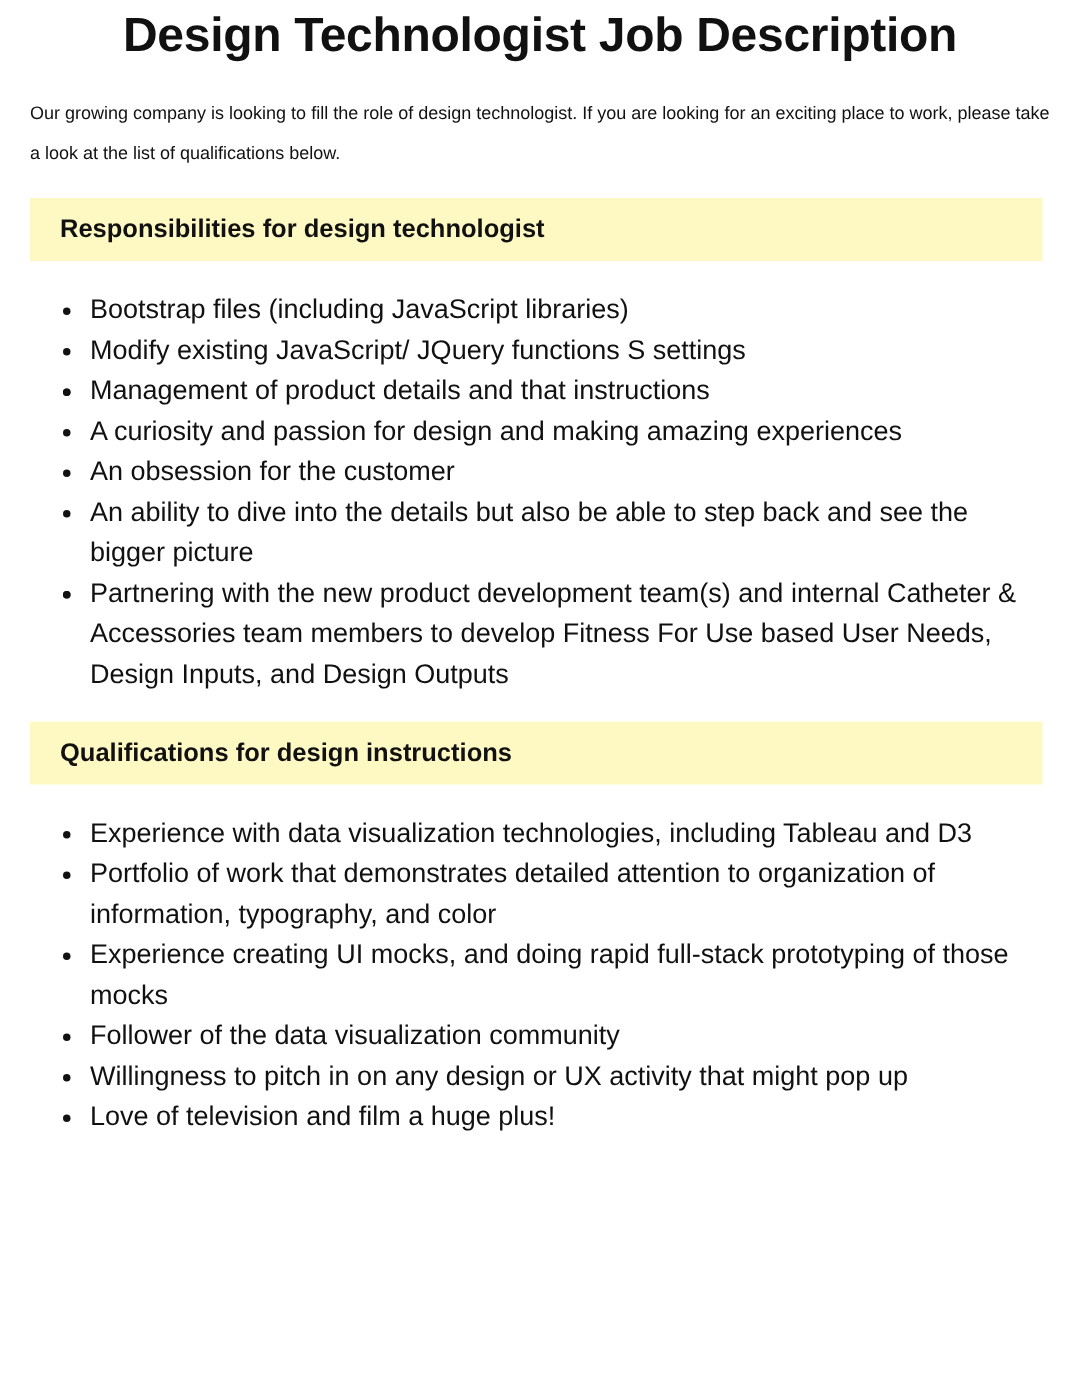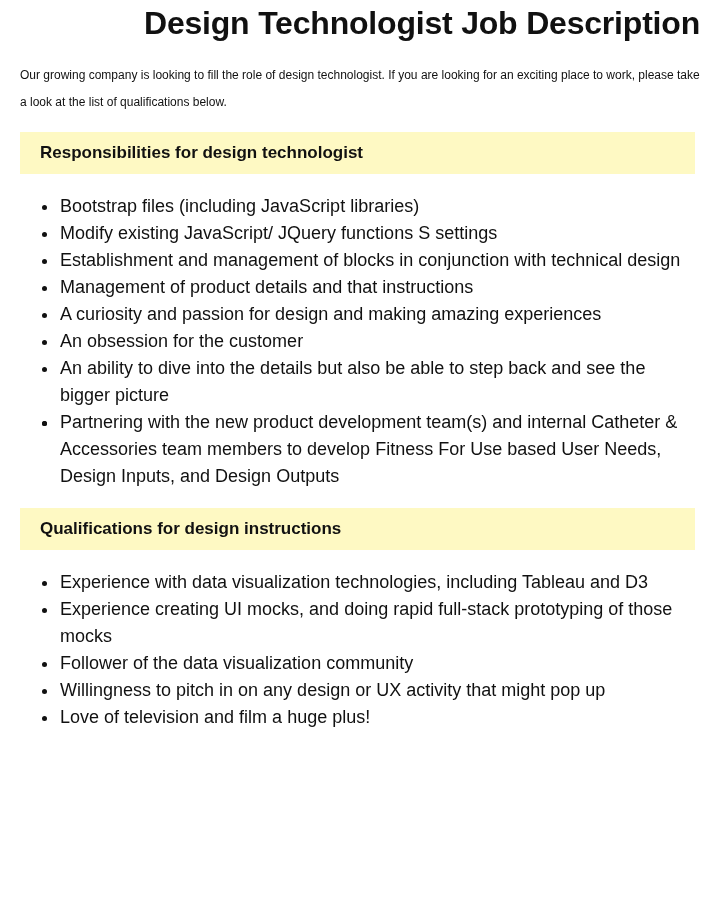--- a/index.html
+++ b/index.html
@@ -5,21 +5,21 @@
   html, body { margin: 0; padding: 0; background: #ffffff; }
   body {
     width: 720px; height: 922px; overflow: hidden;
     font-family: "Liberation Sans", "DejaVu Sans", sans-serif;
     color: #111111;
   }
   .page { position: relative; padding: 0 20px 0 20px; }
   h1 {
     margin: 0; padding-top: 2px;
     height: 42px;
-    text-align: right;
+    text-align: center;
     font-size: 32px; font-weight: bold; letter-spacing: -0.2px;
     line-height: 42px;
   }
   .intro {
     margin: 18px 0 0 0;
     font-size: 12px; line-height: 27px;
     width: 680px;
   }
   .section-head {
     margin-top: 16px;
@@ -51,33 +51,34 @@
 
 <div class="page">
   <h1>Design Technologist Job Description</h1>
   <p class="intro">Our growing company is looking to fill the role of design technologist. If you are looking for an exciting place to work, please take a look at the list of qualifications below.</p>
 
   <div id="sec1">
     <div class="section-head">Responsibilities for design technologist</div>
     <ul>
       <li><span class="bullet"></span><span>Bootstrap files (including JavaScript libraries)</span></li>
       <li><span class="bullet"></span><span>Modify existing JavaScript/ JQuery functions S settings</span></li>
-      <li><span class="bullet"></span><span>Establishment and management of blocks in conjunction with technical design</span></li>
+      <li><span class="bullet"></span></li>
       <li><span class="bullet"></span><span>Management of product details and that instructions</span></li>
       <li><span class="bullet"></span><span>A curiosity and passion for design and making amazing experiences</span></li>
       <li><span class="bullet"></span><span>An obsession for the customer</span></li>
       <li><span class="bullet"></span><span>An ability to dive into the details but also be able to step back and see the bigger picture</span></li>
       <li><span class="bullet"></span></li>
       <li><span class="bullet"></span><span>Partnering with the new product development team(s) and internal Catheter &amp; Accessories team members to develop Fitness For Use based User Needs, Design Inputs, and Design Outputs</span></li>
     </ul>
   </div>
 
   <div id="sec2">
     <div class="section-head">Qualifications for design instructions</div>
     <ul>
       <li><span class="bullet"></span><span>Experience with data visualization technologies, including Tableau and D3</span></li>
+      <li><span class="bullet"></span><span>Portfolio of work that demonstrates detailed attention to organization of information, typography, and color</span></li>
       <li><span class="bullet"></span><span>Experience creating UI mocks, and doing rapid full-stack prototyping of those mocks</span></li>
       <li><span class="bullet"></span><span>Follower of the data visualization community</span></li>
       <li><span class="bullet"></span><span>Willingness to pitch in on any design or UX activity that might pop up</span></li>
       <li><span class="bullet"></span><span>Love of television and film a huge plus!</span></li>
     </ul>
   </div>
 </div>
 
 </body></html>

